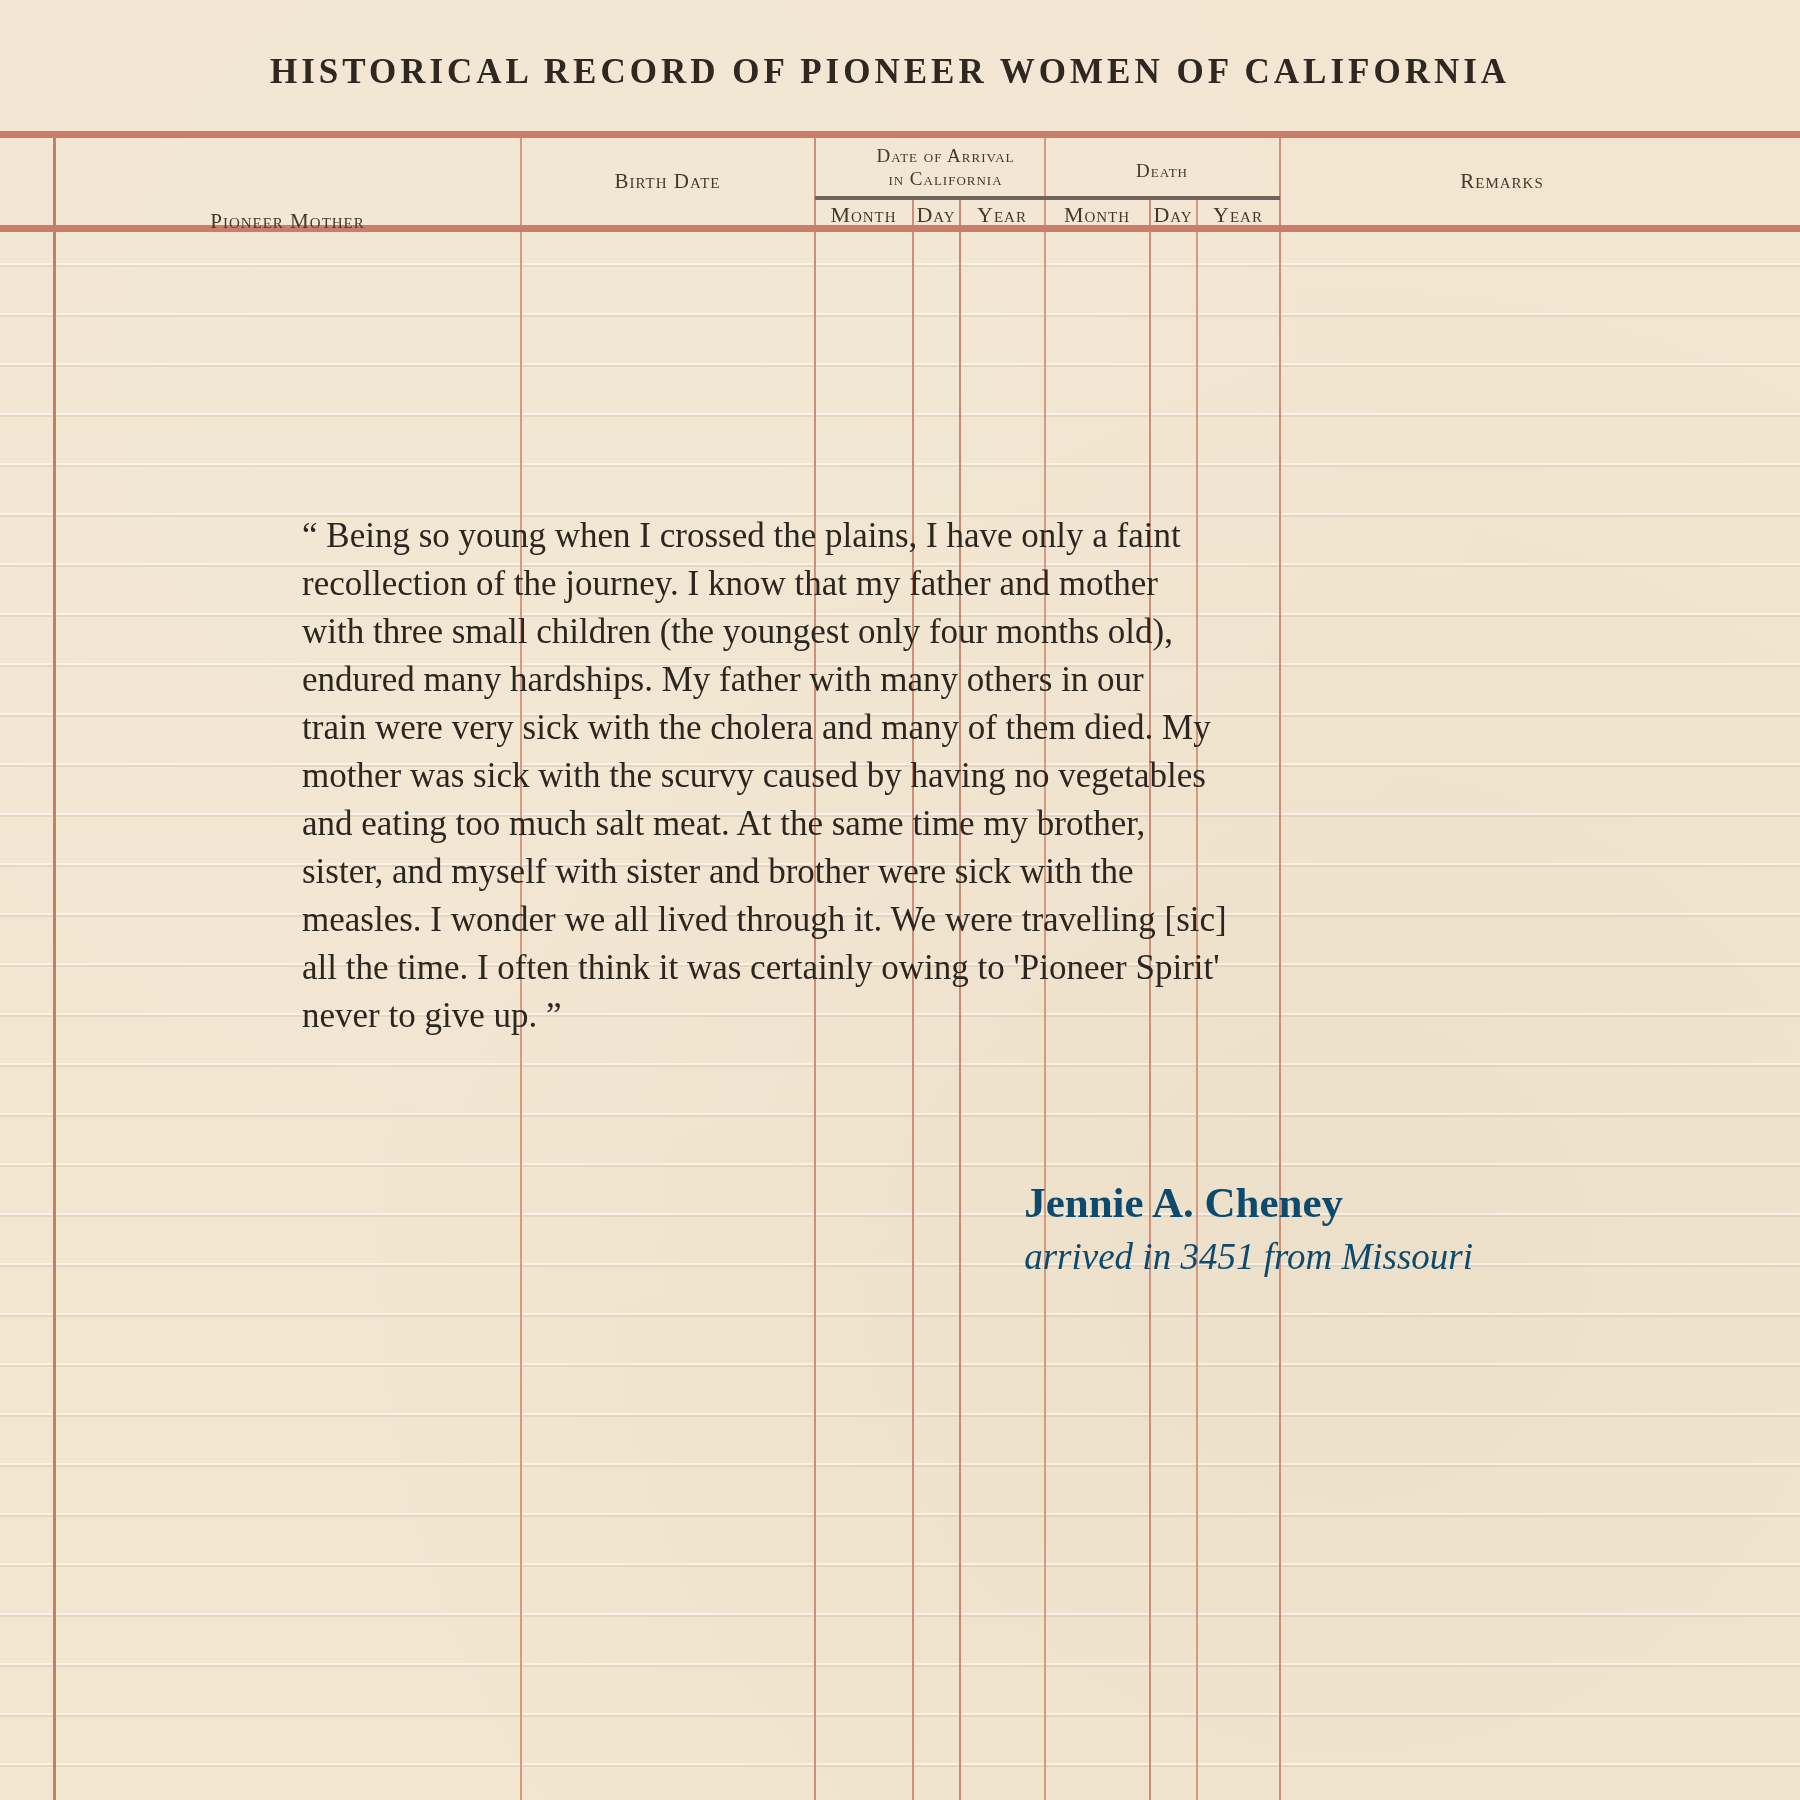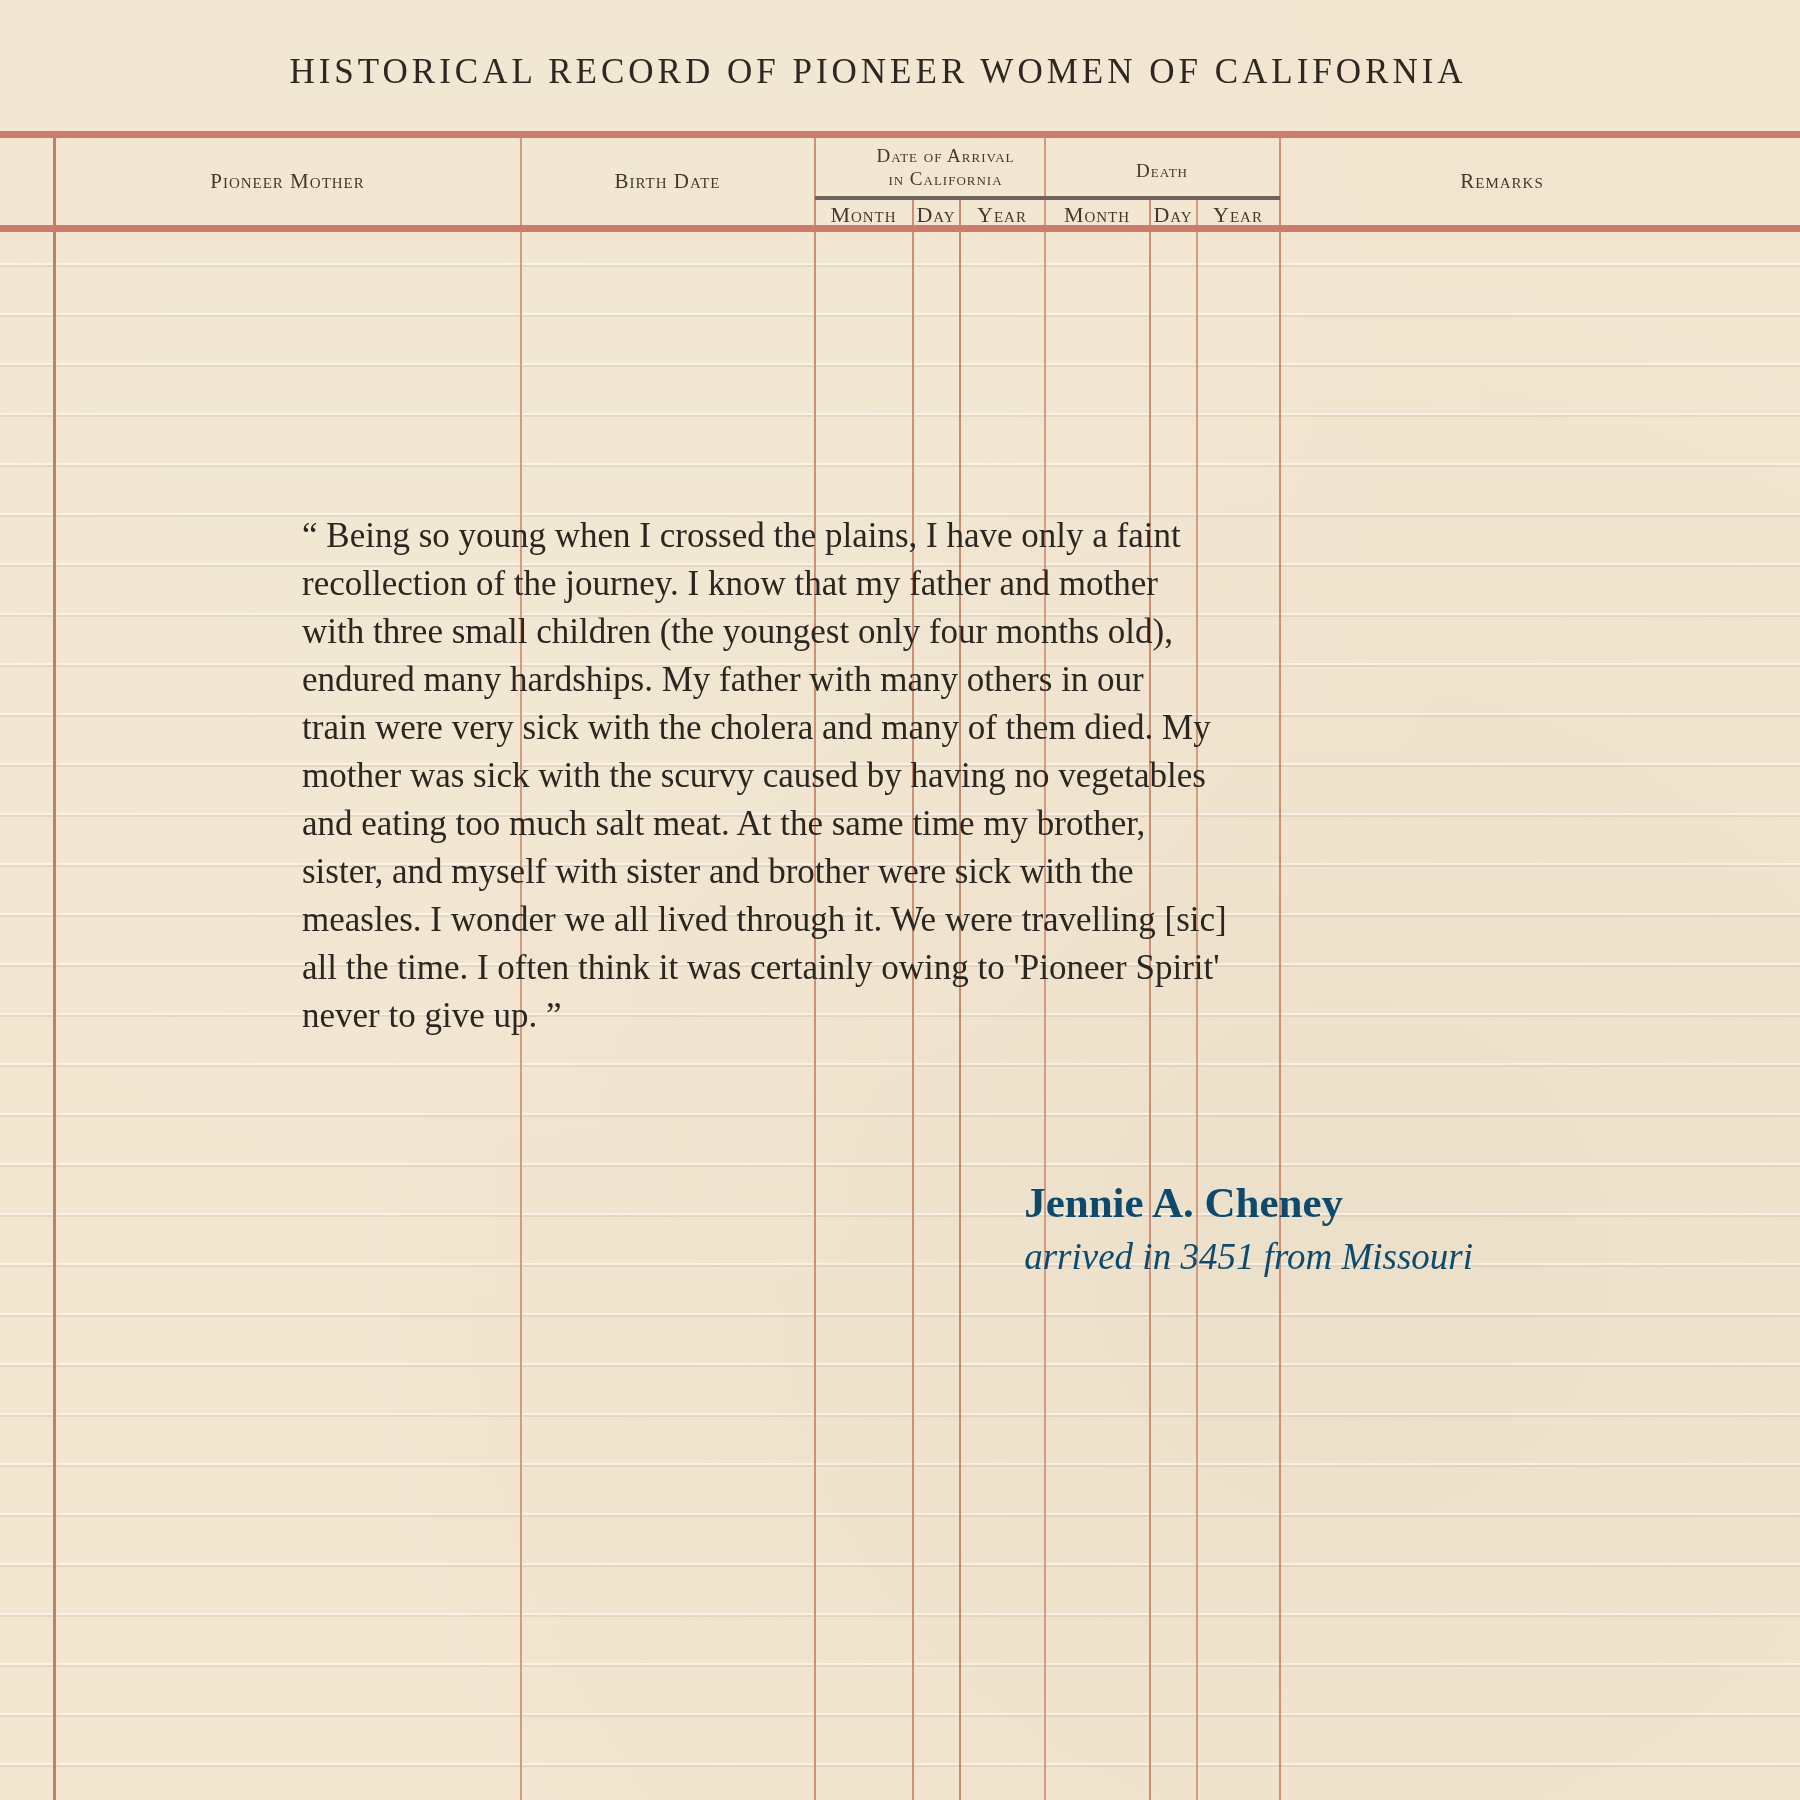--- a/index.html
+++ b/index.html
@@ -49,36 +49,37 @@
   .v-am     { left:912px; top:196px; background:#cf8f76; }
   .v-ad     { left:959px; top:196px; background:#c98a72; }
   .v-death  { left:1044px; }
   .v-dm     { left:1149px; top:196px; background:#cf8f76; }
   .v-dd     { left:1196px; top:196px; }
   .v-rem    { left:1279px; background:#cf8f76; }
 
   .page-title {
     position:absolute; top:52px; left:0; width:1756px;
     text-align:center;
-    font-size:35px; font-weight:normal; letter-spacing:4px;
+    font-size:35px; font-weight:bold; letter-spacing:4px;
     color:#2f2721;
     z-index:5;
+    padding-left:12px;
   }
 
   .col-label {
     position:absolute; text-align:center;
     font-variant:small-caps; letter-spacing:1px;
     color:#44382c; z-index:5;
   }
   .lbl-main { top:169px; font-size:21px; }
   .lbl-group2 { top:144px; font-size:19px; line-height:23px; white-space:pre-line; }
   .lbl-group1 { top:160px; font-size:19px; }
   .lbl-sub  { top:202px; font-size:22px; }
 
-  .pos-pm   { left:55px;   width:465px; }
+  .pos-pm   { left:55px;   width:465px;margin-top:40px; }
   .pos-bp   { left:521px;  width:293px; }
   .pos-arr  { left:815px;  width:261px; }
   .pos-dth  { left:1045px; width:234px; }
   .pos-rem  { left:1280px; width:444px; }
   .pos-am   { left:815px;  width:97px; }
   .pos-ad   { left:913px;  width:46px; }
   .pos-ay   { left:960px;  width:84px; }
   .pos-dm   { left:1045px; width:104px; }
   .pos-dd   { left:1150px; width:46px; }
   .pos-dy   { left:1197px; width:82px; }

